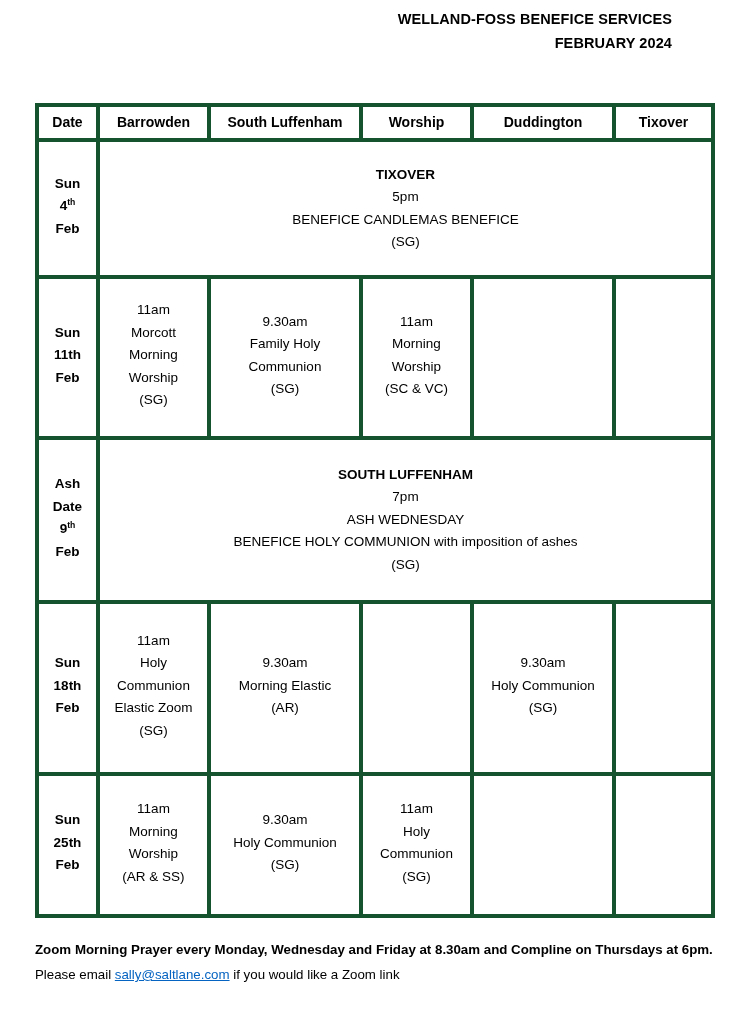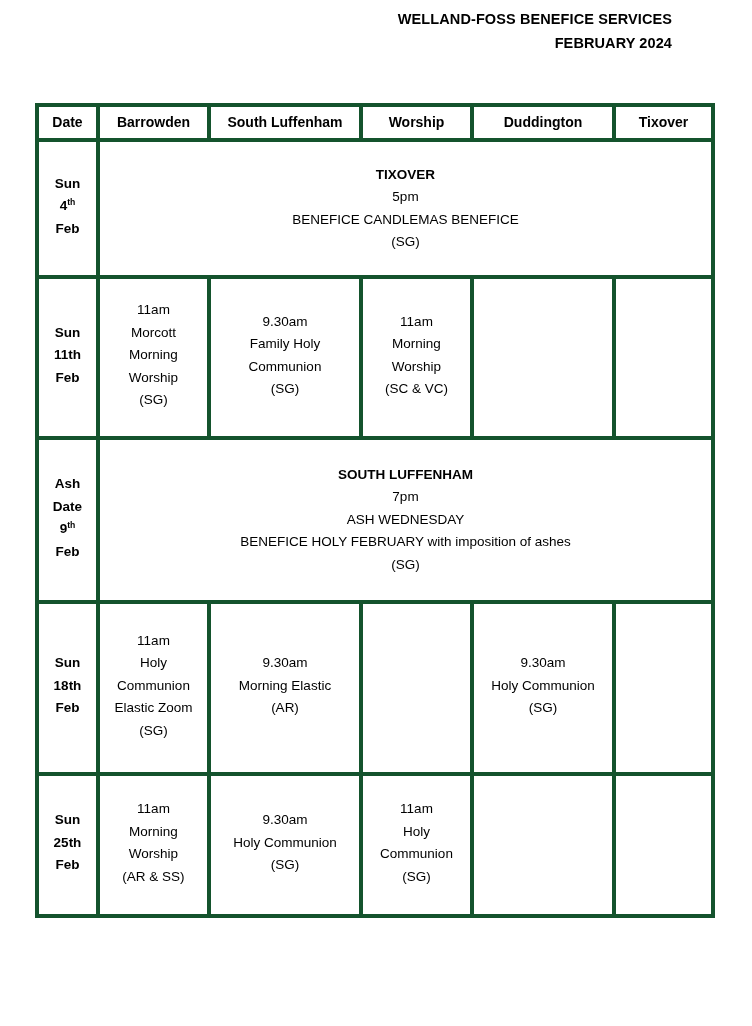--- a/index.html
+++ b/index.html
@@ -224,21 +224,21 @@
             <span class="cell-line">Date</span>
             <span class="cell-line"><span>9</span><sup>th</sup></span>
             <span class="cell-line">Feb</span>
           </div>
         </td>
         <td class="merged-cell" colspan="5">
           <div class="cell-inner">
             <span class="cell-line bold">SOUTH LUFFENHAM</span>
             <span class="cell-line">7pm</span>
             <span class="cell-line">ASH WEDNESDAY</span>
-            <span class="cell-line wide">BENEFICE HOLY FEBRUARY with imposition of ashes</span>
+            <span class="cell-line wide">BENEFICE HOLY COMMUNION with imposition of ashes</span>
             <span class="cell-line">(SG)</span>
           </div>
         </td>
       </tr>
 
       <tr class="row-r18">
         <td class="date-cell">
           <div class="cell-inner">
             <span class="cell-line">Sun</span>
             <span class="cell-line"><span>18th</span><sup></sup></span>
@@ -319,14 +319,18 @@
         <td>
           <div class="cell-inner">
               <span class="cell-line"></span>
             </div>
         </td>
       </tr>
 
     </tbody>
   </table>
 
+  <div class="footer">
+    <span class="footer-line">Zoom Morning Prayer every Monday, Wednesday and Friday at 8.30am and Compline on Thursdays at 6pm.</span>
+    <span class="footer-line second"><span>Please email </span><a class="email-link" href="#" style="color: rgb(5, 99, 193);">sally@saltlane.com</a><span> if you would like a Zoom link</span></span>
+  </div>
 
 </div>
 
 </body></html>

